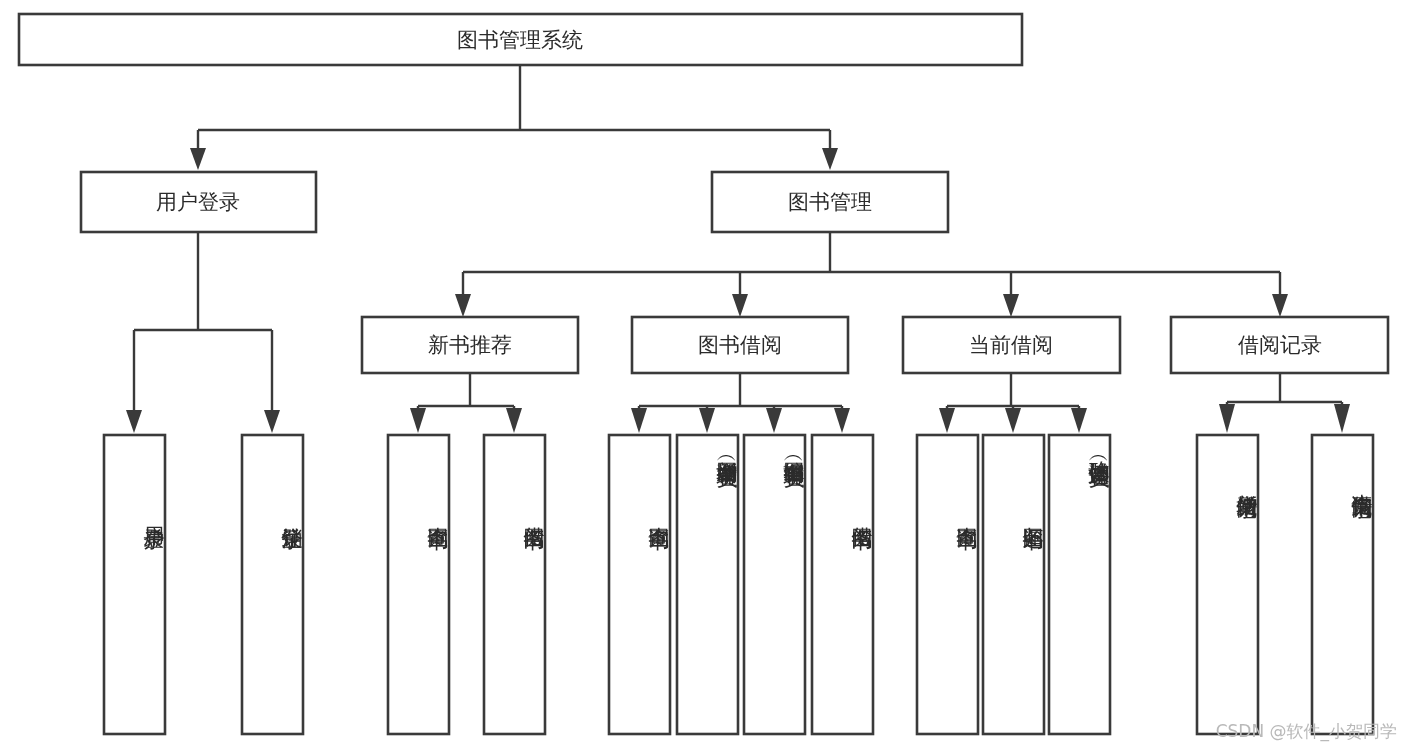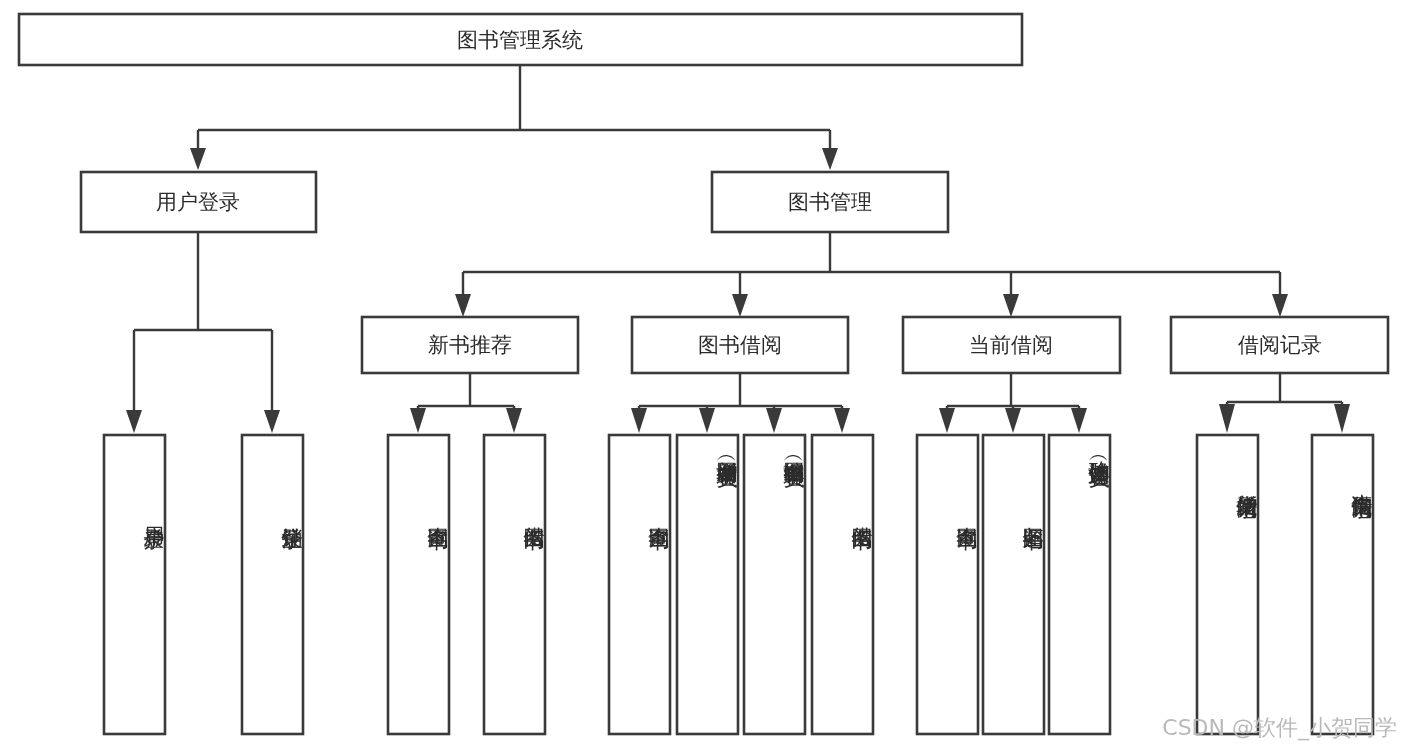--- a/index.html
+++ b/index.html
@@ -73,21 +73,21 @@
     white-space: nowrap;
     text-align: center;
     pointer-events: none;
     user-select: none;
   }
   .watermark {
     position: absolute;
     right: 8px;
     bottom: 4px;
     font-family: "DejaVu Sans", "Liberation Sans", sans-serif;
-    font-size: 22px;
+    font-size: 17px;
     color: #b9b9b9;
     white-space: nowrap;
     user-select: none;
   }
 </style>
 </head>
 <body>
 
 <div id="diagram-root">
 

